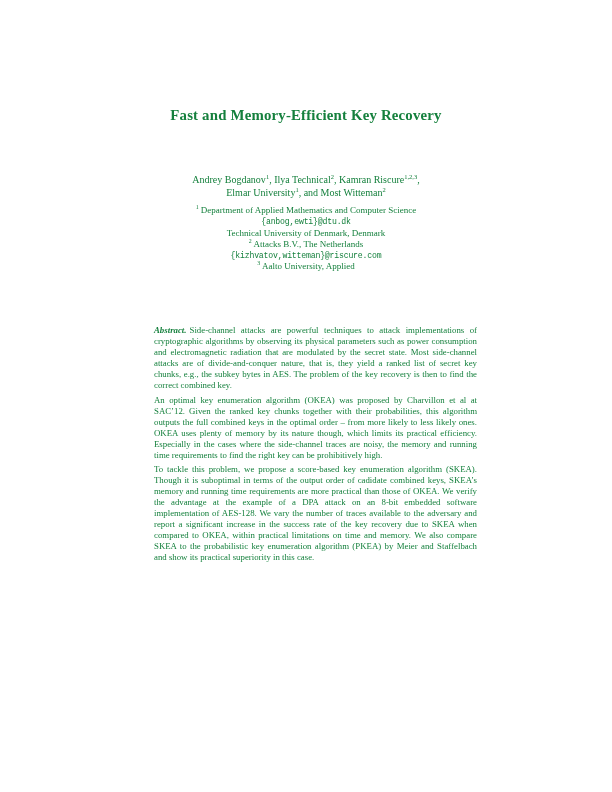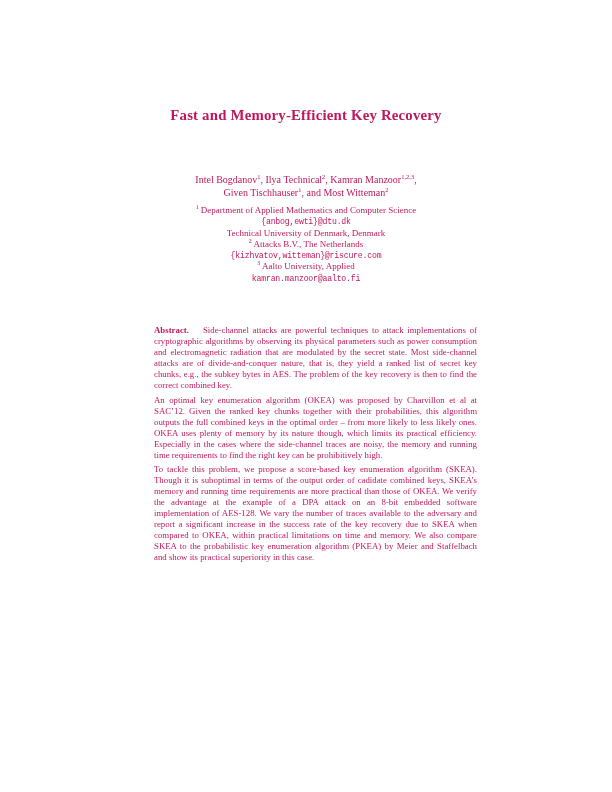--- a/index.html
+++ b/index.html
@@ -5,21 +5,21 @@
   html, body {
     margin: 0;
     padding: 0;
     background: #ffffff;
   }
   .page {
     position: relative;
     width: 524px;
     height: 792px;
     background: #ffffff;
-    color: #be185d;
+    color: #15803d;
     font-family: "Liberation Serif", "DejaVu Serif", serif;
     overflow: hidden;
   }
   .title {
     position: absolute;
     top: 105px;
     left: 134px;
     width: 344px;
     text-align: center;
     font-weight: bold;
@@ -62,45 +62,45 @@
     font-size: 8.8px;
     line-height: 11px;
     text-align: justify;
     hyphens: auto;
     -webkit-hyphens: auto;
   }
   .abstract p {
     margin: 0 0 3.5px 0;
   }
   .abstract b {
-    margin-right: 14px;
+    margin-right: 3px;
+    font-style: italic;
   }
 </style>
 </head>
 <body>
 
 <div class="page">
 
   <div class="title">
     <div>Fast and Memory-Efficient Key Recovery</div>
   </div>
 
   <div class="authors">
-    <div><span>Intel Bogdanov</span><sup>1</sup><span>, Ilya Technical</span><sup>2</sup><span>, Kamran Manzoor</span><sup>1,2,3</sup><span>,</span></div>
-    <div><span>Given Tischhauser</span><sup>1</sup><span>, and Most Witteman</span><sup>2</sup></div>
+    <div><span>Andrey Bogdanov</span><sup>1</sup><span>, Ilya Technical</span><sup>2</sup><span>, Kamran Riscure</span><sup>1,2,3</sup><span>,</span></div>
+    <div><span>Elmar University</span><sup>1</sup><span>, and Most Witteman</span><sup>2</sup></div>
   </div>
 
   <div class="affiliations">
     <div><sup>1</sup> <span>Department of Applied Mathematics and Computer Science</span></div>
     <div><span class="mono">{anbog,ewti}@dtu.dk</span></div>
     <div><span>Technical University of Denmark, Denmark</span></div>
     <div><sup>2</sup> <span>Attacks B.V., The Netherlands</span></div>
     <div><span class="mono">{kizhvatov,witteman}@riscure.com</span></div>
     <div><sup>3</sup> <span>Aalto University, Applied</span></div>
-    <div><span class="mono">kamran.manzoor@aalto.fi</span></div>
   </div>
 
   <div class="abstract">
     <p><b>Abstract.</b><span>Side-channel attacks are powerful techniques to attack implementations of cryptographic algorithms by observing its physical parameters such as power consumption and electromagnetic radiation that are modulated by the secret state. Most side-channel attacks are of divide-and-conquer nature, that is, they yield a ranked list of secret key chunks, e.g., the subkey bytes in AES. The problem of the key recovery is then to find the correct combined key.</span></p>
     <p>An optimal key enumeration algorithm (OKEA) was proposed by Charvillon et al at SAC’12. Given the ranked key chunks together with their probabilities, this algorithm outputs the full combined keys in the optimal order – from more likely to less likely ones. OKEA uses plenty of memory by its nature though, which limits its practical efficiency. Especially in the cases where the side-channel traces are noisy, the memory and running time requirements to find the right key can be prohibitively high.</p>
     <p>To tackle this problem, we propose a score-based key enumeration algorithm (SKEA). Though it is suboptimal in terms of the output order of cadidate combined keys, SKEA’s memory and running time requirements are more practical than those of OKEA. We verify the advantage at the example of a DPA attack on an 8-bit embedded software implementation of AES-128. We vary the number of traces available to the adversary and report a significant increase in the success rate of the key recovery due to SKEA when compared to OKEA, within practical limitations on time and memory. We also compare SKEA to the probabilistic key enumeration algorithm (PKEA) by Meier and Staffelbach and show its practical superiority in this case.</p>
   </div>
 
 </div>
 

